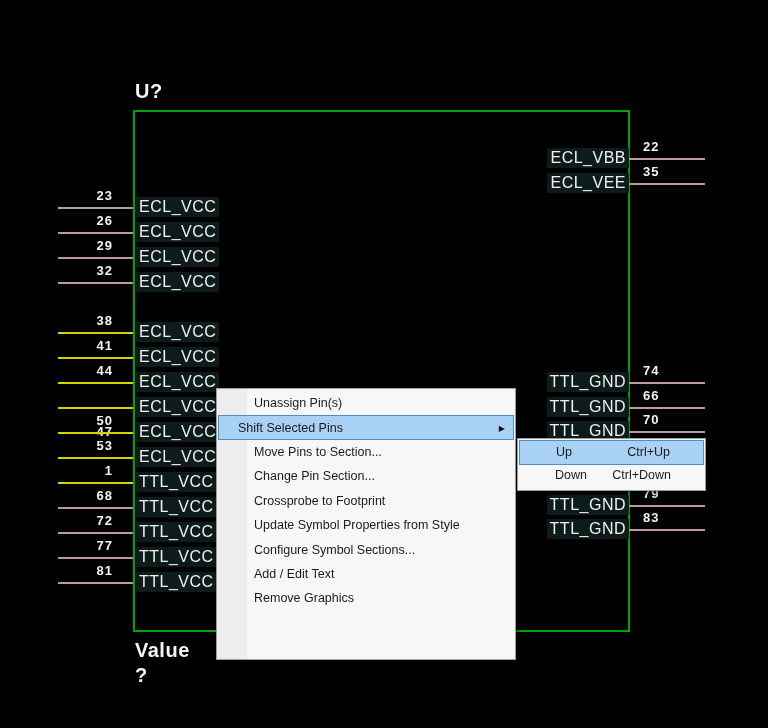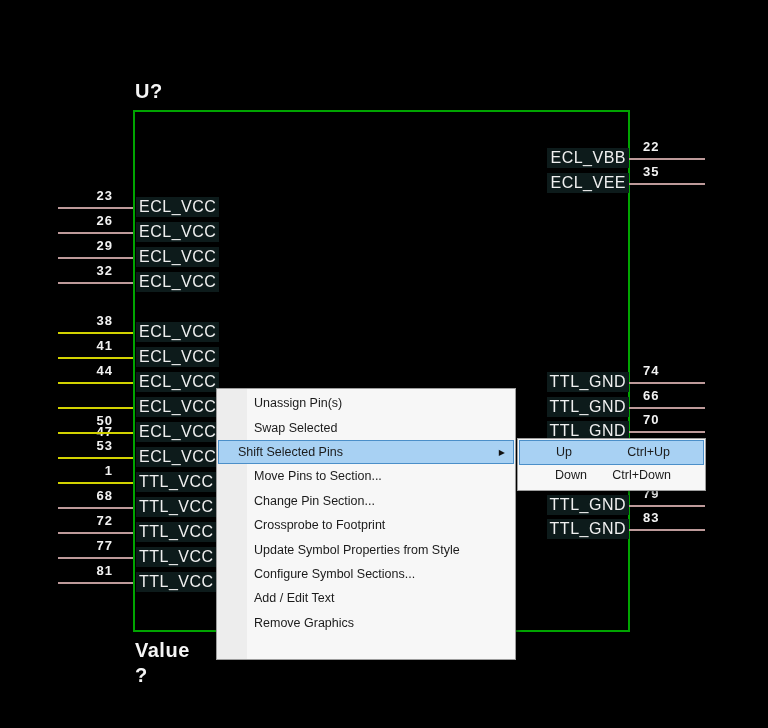--- a/index.html
+++ b/index.html
@@ -125,23 +125,20 @@
 
   <div class="value-name">Value</div>
   <div class="value-text">?</div>
 
   <div class="menu">
     <div class="menu-gutter"></div>
     <div id="menu-rows">
         <div class="menu-row">
           <span>Unassign Pin(s)</span>
         </div>
-        <div class="menu-row">
-          <span>Swap Selected</span>
-        </div>
         <div class="menu-row hl">
           <span>Shift Selected Pins</span>
           <span class="sub-arrow">▶</span>
         </div>
         <div class="menu-row">
           <span>Move Pins to Section...</span>
         </div>
         <div class="menu-row">
           <span>Change Pin Section...</span>
         </div>

